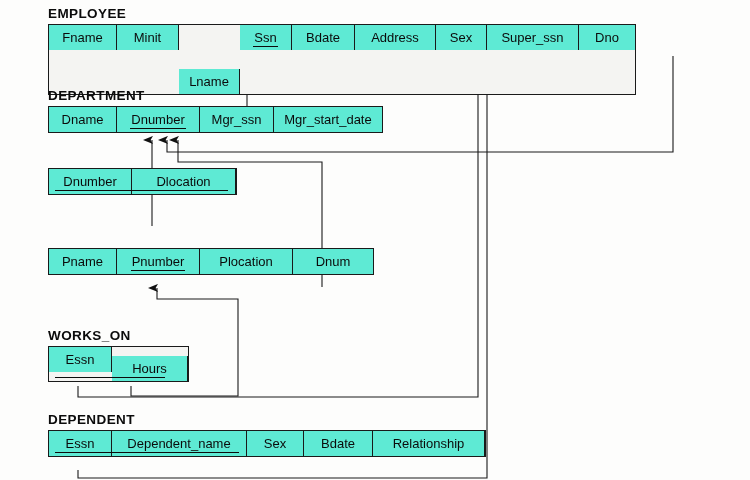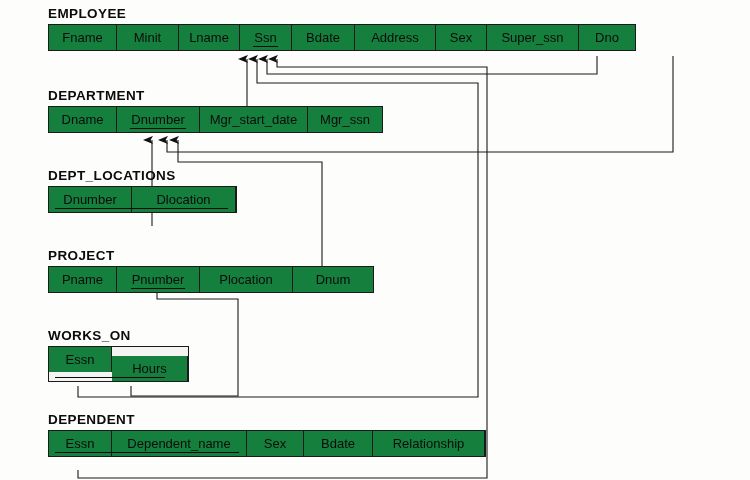--- a/index.html
+++ b/index.html
@@ -45,21 +45,21 @@
   .attr {
     border-right: 1px solid #1a1a1a;
     box-sizing: border-box;
     height: 25px;
     line-height: 25px;
     text-align: center;
     font-size: 13px;
     color: #0b0b0b;
     white-space: nowrap;
     position: relative;
-    background: #15803d;
+    background: #5eead4;
   }
   .attr:last-child {
     border-right: none;
   }
   .attr .txt {
     display: inline-block;
     position: relative;
   }
   .attr.pk .txt::after {
     content: "";
@@ -99,48 +99,46 @@
         <path d="M 78,470 L 78,478 L 487,478 L 487,67 L 277,67 L 277,59" marker-end="url(#fk-arrow)"></path>
       </g>
   </svg>
 
   <div id="relations-layer">
       <div class="relation" style="left: 48px; top: 6px;">
         <div class="relation-name">EMPLOYEE</div>
         <div class="attr-row">
           <div class="attr" style="width: 68px;"><span class="txt">Fname</span></div>
           <div class="attr" style="width: 62px;"><span class="txt">Minit</span></div>
-          <div class="attr" style="width: 61px;"><span class="txt">Lname</span></div>
+          <div class="attr" style="width: 61px; margin-top: 44px;"><span class="txt">Lname</span></div>
           <div class="attr pk" style="width: 52px;"><span class="txt">Ssn</span></div>
           <div class="attr" style="width: 63px;"><span class="txt">Bdate</span></div>
           <div class="attr" style="width: 81px;"><span class="txt">Address</span></div>
           <div class="attr" style="width: 51px;"><span class="txt">Sex</span></div>
           <div class="attr" style="width: 92px;"><span class="txt">Super_ssn</span></div>
           <div class="attr" style="width: 56px;"><span class="txt">Dno</span></div>
         </div>
       </div>
       <div class="relation" style="left: 48px; top: 88px;">
         <div class="relation-name">DEPARTMENT</div>
         <div class="attr-row">
           <div class="attr" style="width: 68px;"><span class="txt">Dname</span></div>
           <div class="attr pk" style="width: 83px;"><span class="txt">Dnumber</span></div>
+          <div class="attr" style="width: 74px;"><span class="txt">Mgr_ssn</span></div>
           <div class="attr" style="width: 108px;"><span class="txt">Mgr_start_date</span></div>
-          <div class="attr" style="width: 74px;"><span class="txt">Mgr_ssn</span></div>
         </div>
       </div>
       <div class="relation" style="left: 48px; top: 168px;">
-        <div class="relation-name">DEPT_LOCATIONS</div>
         <div class="attr-row">
           <div class="attr" style="width: 83px;"><span class="txt">Dnumber</span></div>
           <div class="attr" style="width: 104px;"><span class="txt">Dlocation</span></div>
           <div class="pk-span" style="left: 6px; width: 173px;"></div>
         </div>
       </div>
       <div class="relation" style="left: 48px; top: 248px;">
-        <div class="relation-name">PROJECT</div>
         <div class="attr-row">
           <div class="attr" style="width: 68px;"><span class="txt">Pname</span></div>
           <div class="attr pk" style="width: 83px;"><span class="txt">Pnumber</span></div>
           <div class="attr" style="width: 93px;"><span class="txt">Plocation</span></div>
           <div class="attr" style="width: 80px;"><span class="txt">Dnum</span></div>
         </div>
       </div>
       <div class="relation" style="left: 48px; top: 328px;">
         <div class="relation-name">WORKS_ON</div>
         <div class="attr-row">

